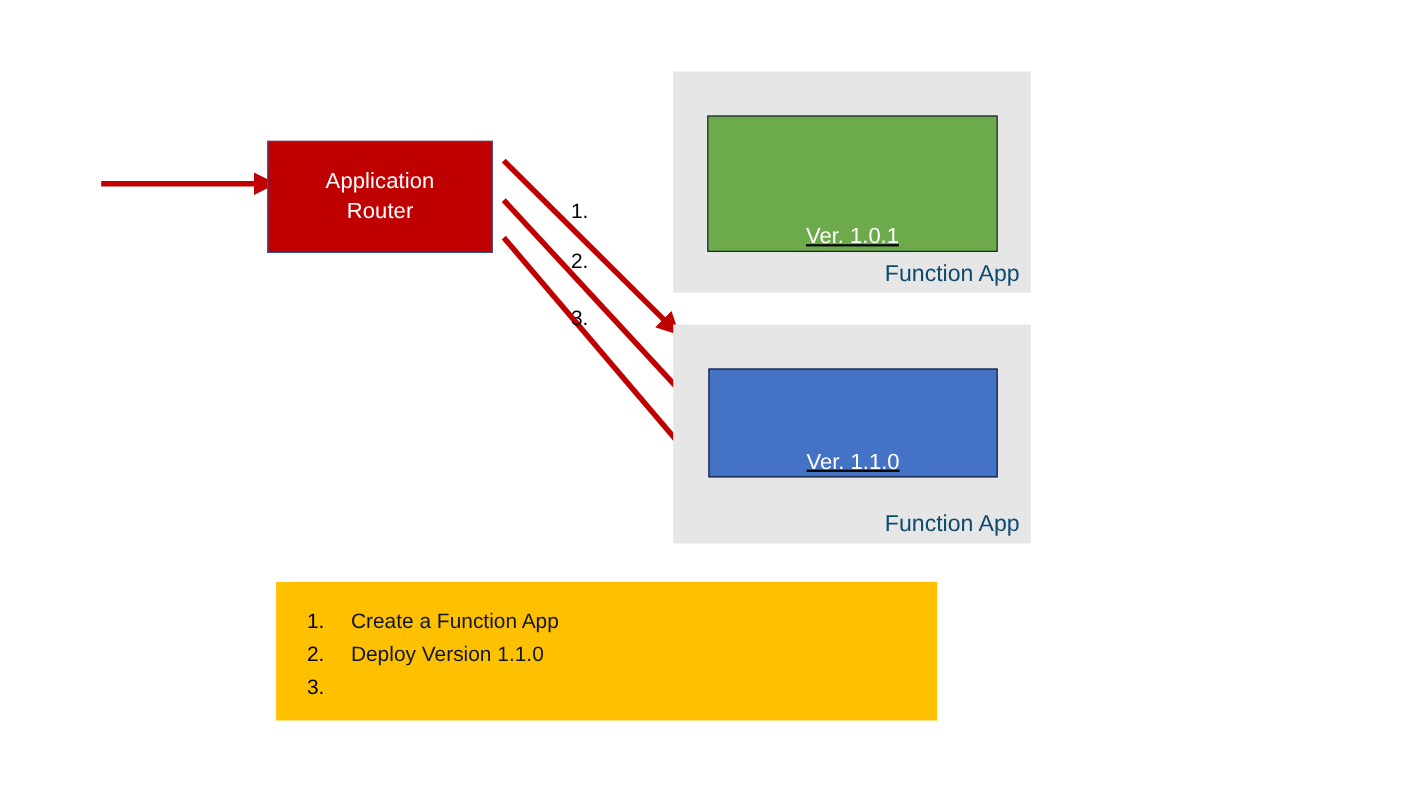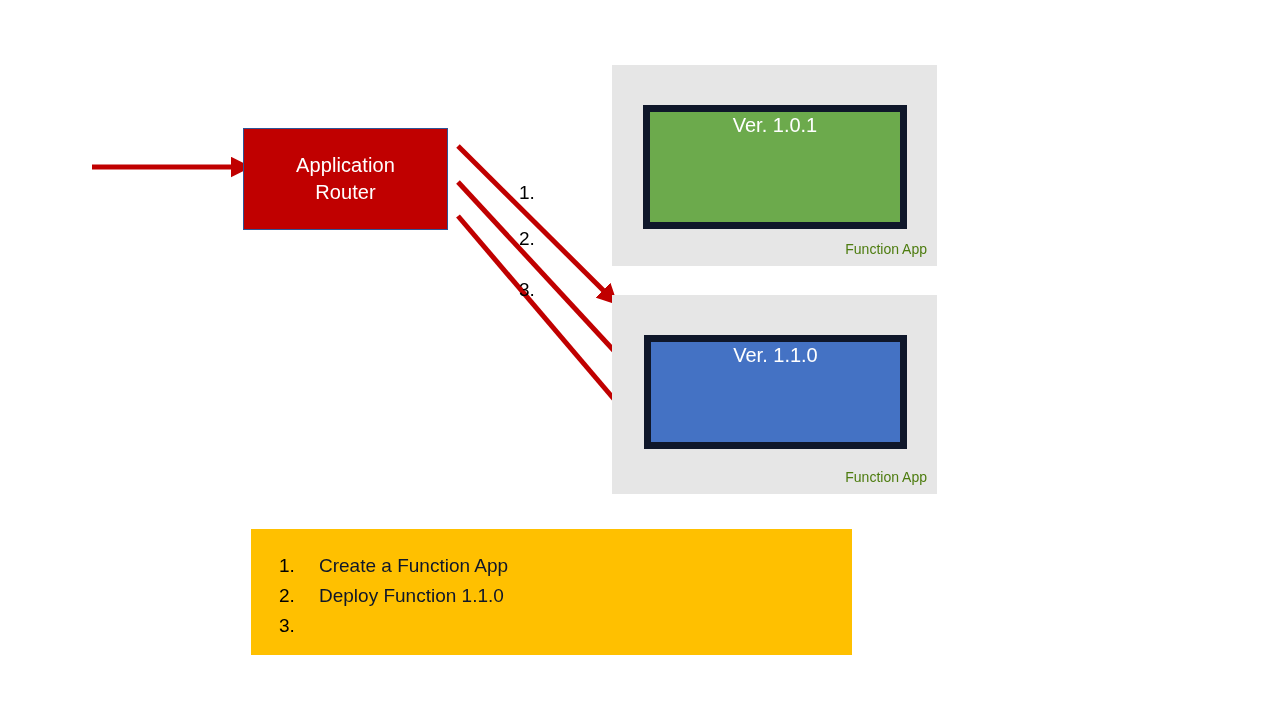--- a/index.html
+++ b/index.html
@@ -55,46 +55,47 @@
   .fn-container {
     position: absolute;
     background: #E6E6E6;
     box-sizing: border-box;
   }
   #fn-container-1 { left: 612px; top: 65px;  width: 325px; height: 201px; }
   #fn-container-2 { left: 612px; top: 295px; width: 325px; height: 199px; }
 
   .fn-inner {
     position: absolute;
-    border: 7px solid #0f172a;
+    border: 1px solid #0f172a;
     box-sizing: border-box;
     display: flex;
-    align-items: flex-start;
+    align-items: flex-end;
     justify-content: center;
+    text-decoration: underline;
   }
   #version-box-green {
     left: 31px;  top: 40px;  width: 264px; height: 124px;
     background: #6CAA4C;
   }
   #version-box-blue {
-    left: 32px;  top: 40px;  width: 263px; height: 114px;
+    left: 32px;  top: 40px;  width: 263px; height: 99px;
     background: #4472C4;
   }
   .version-label {
     color: #ffffff;
     font-size: 20px;
     line-height: 26px;
   }
 
   .fn-caption {
     position: absolute;
     right: 10px;
     bottom: 4px;
-    color: #4d7c0f;
-    font-size: 14px;
+    color: #0c4a6e;
+    font-size: 21px;
     line-height: 26px;
     white-space: nowrap;
   }
 
   
   .step-label {
     position: absolute;
     color: #000000;
     font-size: 19px;
     line-height: 24px;
@@ -187,20 +188,20 @@
   <span class="step-label" id="step-label-2">2.</span>
   <span class="step-label" id="step-label-3">3.</span>
 
   <div id="legend-box">
     <div class="legend-row">
       <span class="legend-num">1.</span>
       <span class="legend-text">Create a Function App</span>
     </div>
     <div class="legend-row">
       <span class="legend-num">2.</span>
-      <span class="legend-text">Deploy Function 1.1.0</span>
+      <span class="legend-text">Deploy Version 1.1.0</span>
     </div>
     <div class="legend-row">
       <span class="legend-num">3.</span>
     </div>
   </div>
 
 </div>
 
 </body></html>

